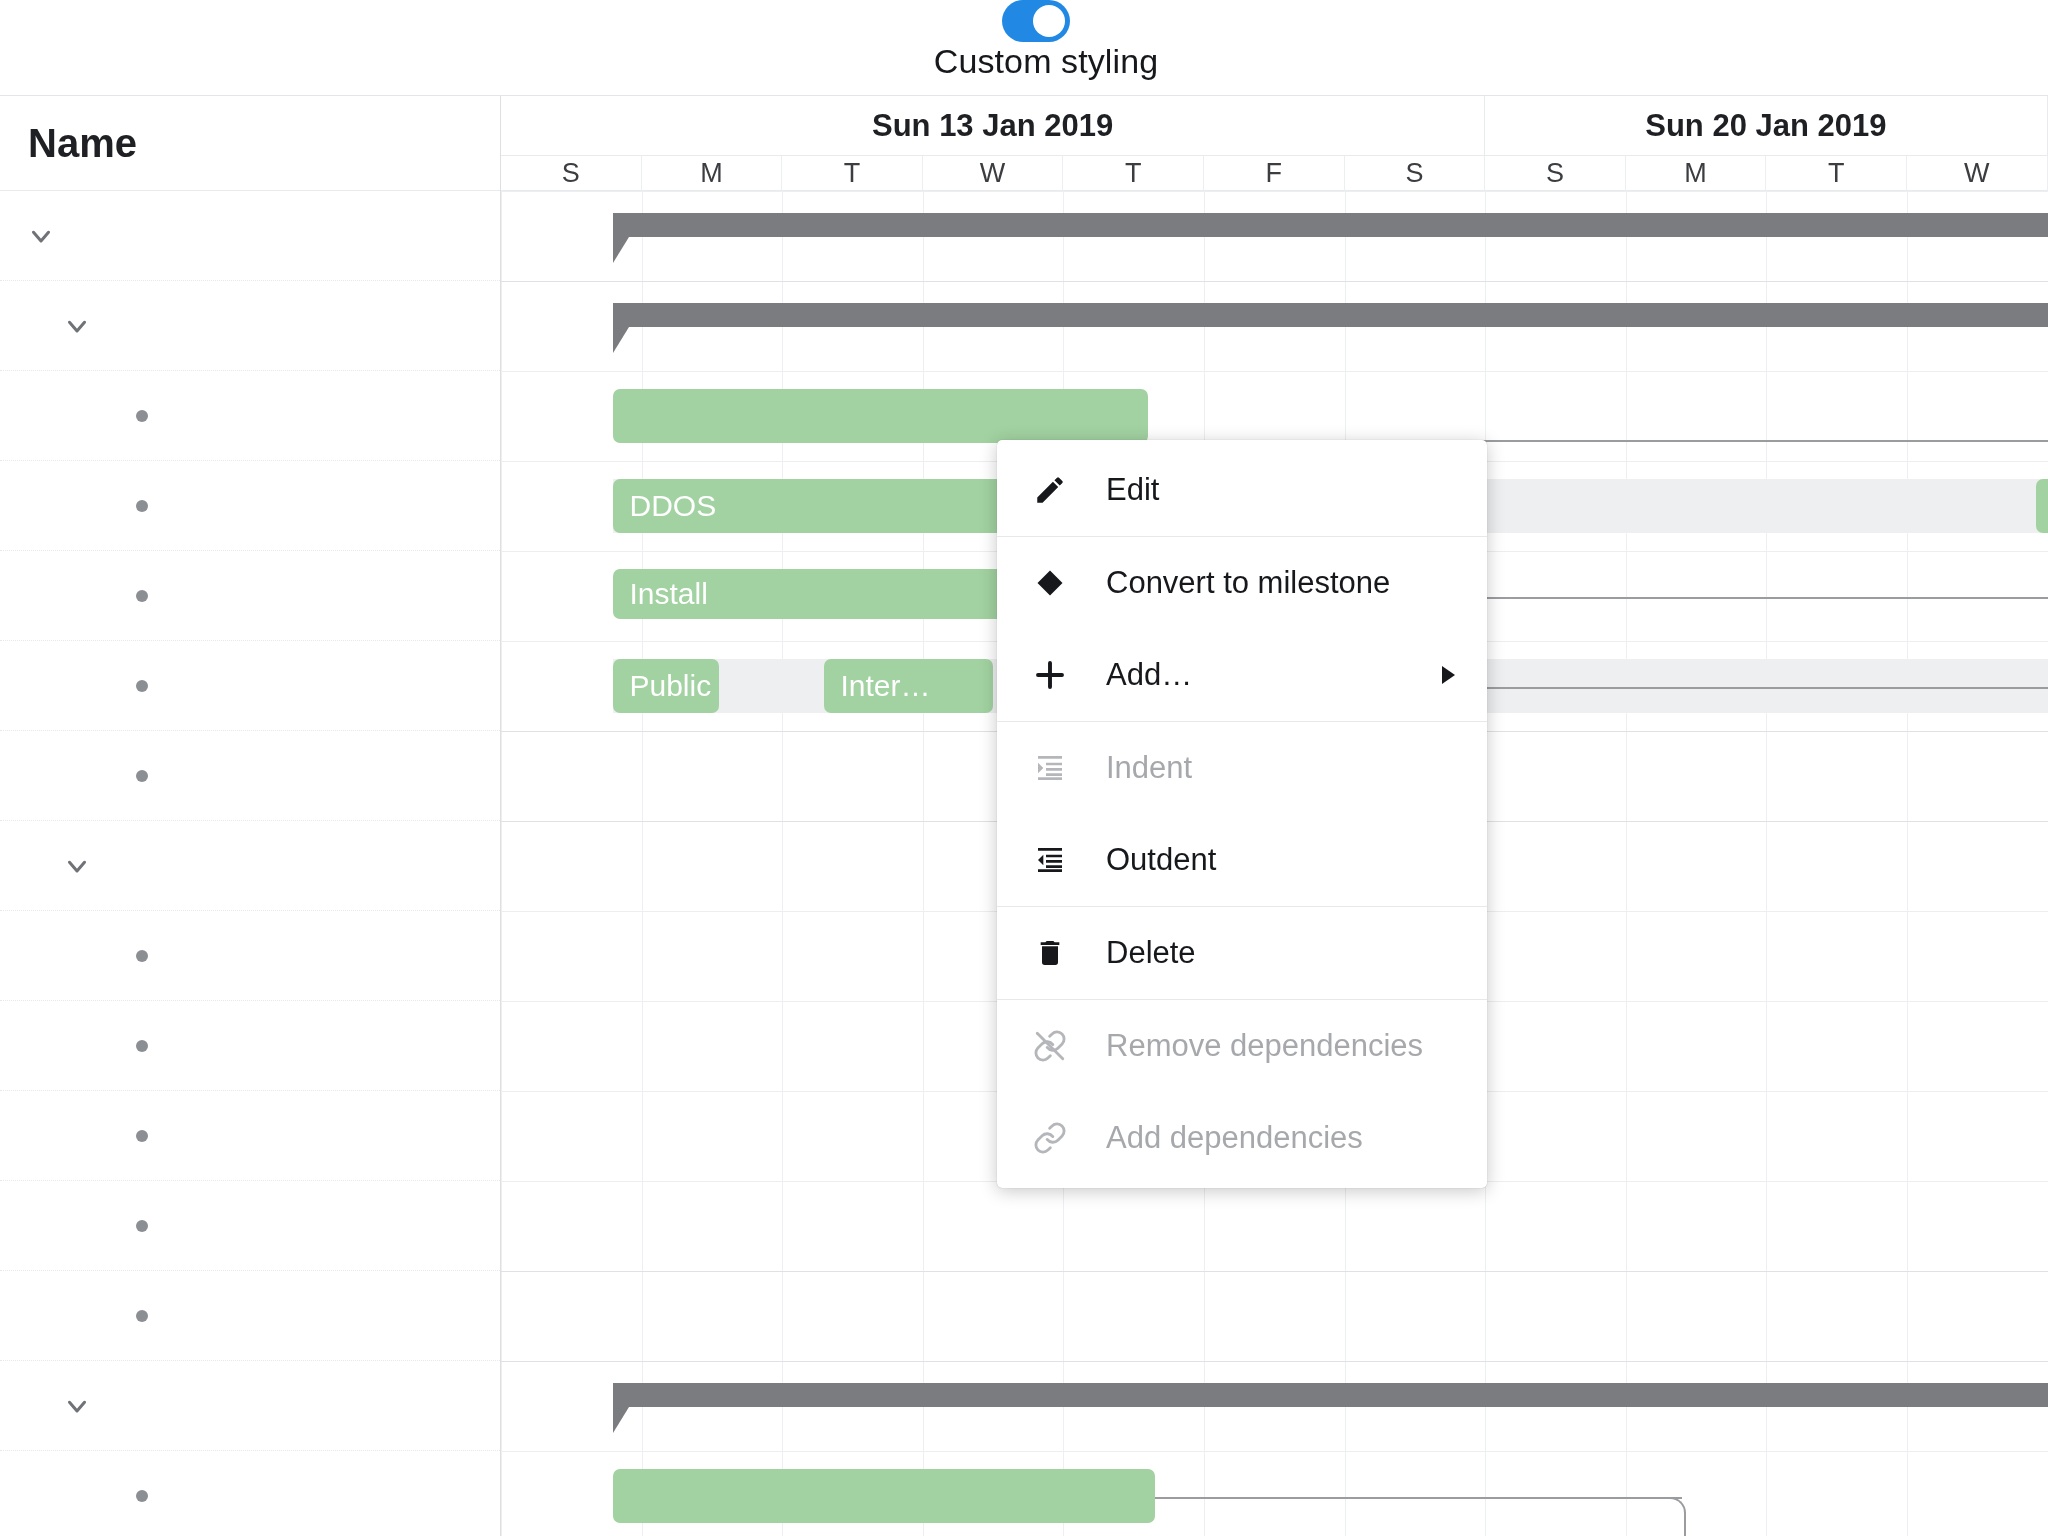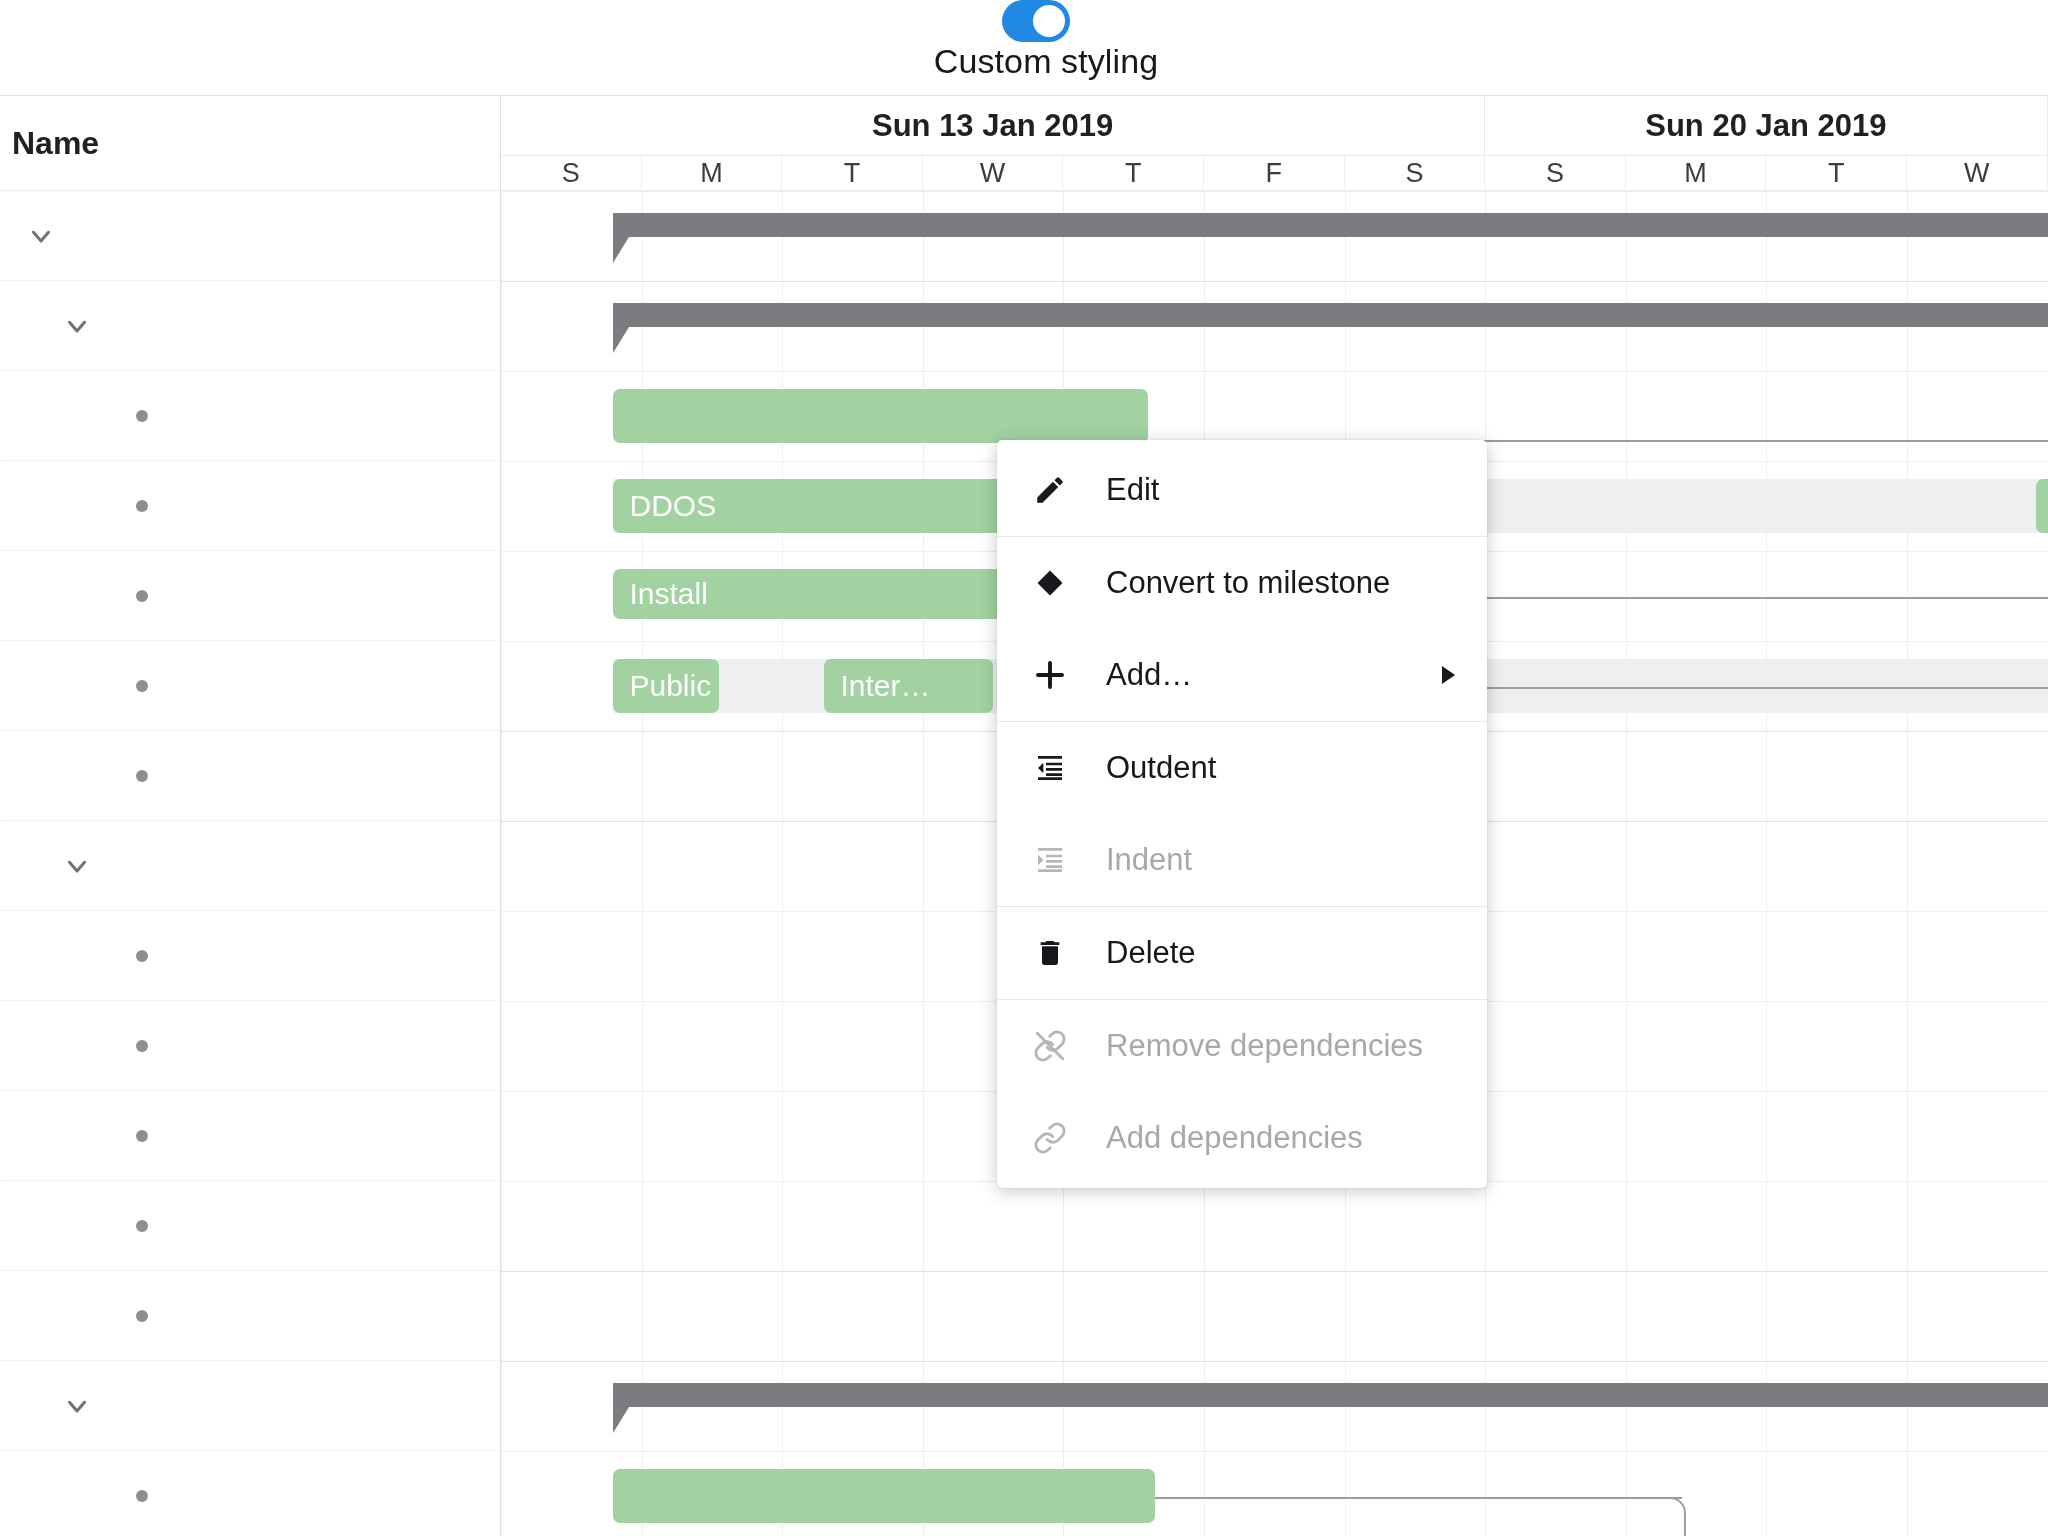--- a/index.html
+++ b/index.html
@@ -43,22 +43,22 @@
     border-top: 1px solid #e3e5e8;
   }
   .name-col {
     position: absolute; left: 0; top: 0;
     width: 501px; height: 1441px;
     border-right: 1px solid #dddfe2;
     background: #fff; z-index: 3;
   }
   .name-head {
     height: 95px; display: flex; align-items: center;
-    padding-left: 12px;
-    font-size: 32px; font-weight: 700; color: #1f2024;
+    padding-left: 28px;
+    font-size: 40px; font-weight: 700; color: #1f2024;
     border-bottom: 1px solid #e8eaec;
   }
   .name-rows { position: relative; }
   .name-row {
     height: 90px; display: flex; align-items: center;
     border-bottom: 1px dotted #e6e8ea;
     padding-left: 24px;
   }
   .name-row .chev {
     width: 34px; height: 34px; flex: none;
@@ -371,35 +371,35 @@
         <span class="mi-ico">
           <svg width="36" height="36" viewBox="0 0 24 24" fill="none" stroke="currentColor" stroke-width="2.6" stroke-linecap="round">
             <line x1="12" y1="4" x2="12" y2="20"></line>
             <line x1="4" y1="12" x2="20" y2="12"></line>
           </svg>
         </span>
         <span>Add…</span>
         <span class="arrow"></span>
       </div>
       <div class="msep"></div>
+      <div class="mi dis">
+        <span class="mi-ico">
+          <svg width="32" height="32" viewBox="0 0 24 24" fill="currentColor">
+            <path d="M3 3h18v2H3zM9 8h12v2H9zM9 12h12v2H9zM9 16h12v2H9zM3 19h18v2H3zM3 8l4 4-4 4z"></path>
+          </svg>
+        </span>
+        <span>Indent</span>
+      </div>
       <div class="mi">
         <span class="mi-ico">
           <svg width="32" height="32" viewBox="0 0 24 24" fill="currentColor">
             <path d="M3 3h18v2H3zM9 8h12v2H9zM9 12h12v2H9zM9 16h12v2H9zM3 19h18v2H3zM7 8l-4 4 4 4z"></path>
           </svg>
         </span>
         <span>Outdent</span>
-      </div>
-      <div class="mi dis">
-        <span class="mi-ico">
-          <svg width="32" height="32" viewBox="0 0 24 24" fill="currentColor">
-            <path d="M3 3h18v2H3zM9 8h12v2H9zM9 12h12v2H9zM9 16h12v2H9zM3 19h18v2H3zM3 8l4 4-4 4z"></path>
-          </svg>
-        </span>
-        <span>Indent</span>
       </div>
       <div class="msep"></div>
       <div class="mi">
         <span class="mi-ico">
           <svg width="32" height="32" viewBox="0 0 24 24" fill="currentColor">
             <path d="M6 19a2 2 0 0 0 2 2h8a2 2 0 0 0 2-2V7H6v12zM19 4h-3.5l-1-1h-5l-1 1H5v2h14V4z"></path>
           </svg>
         </span>
         <span>Delete</span>
       </div>

